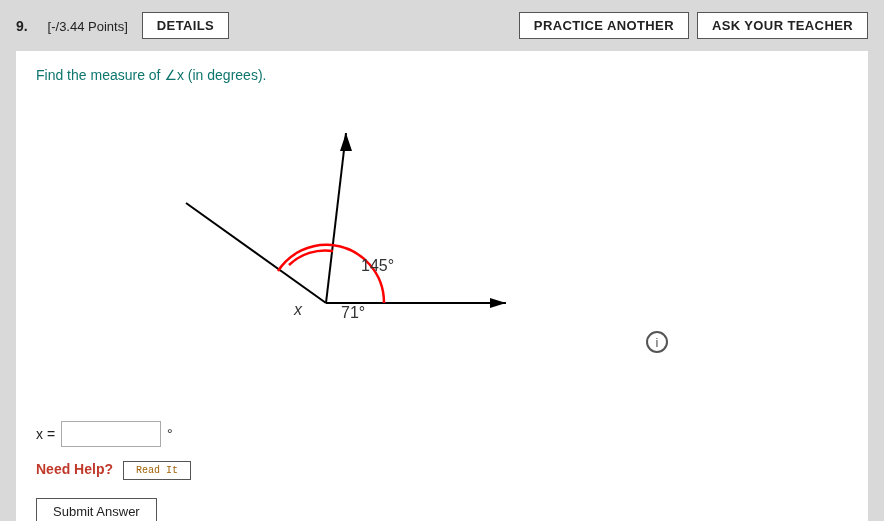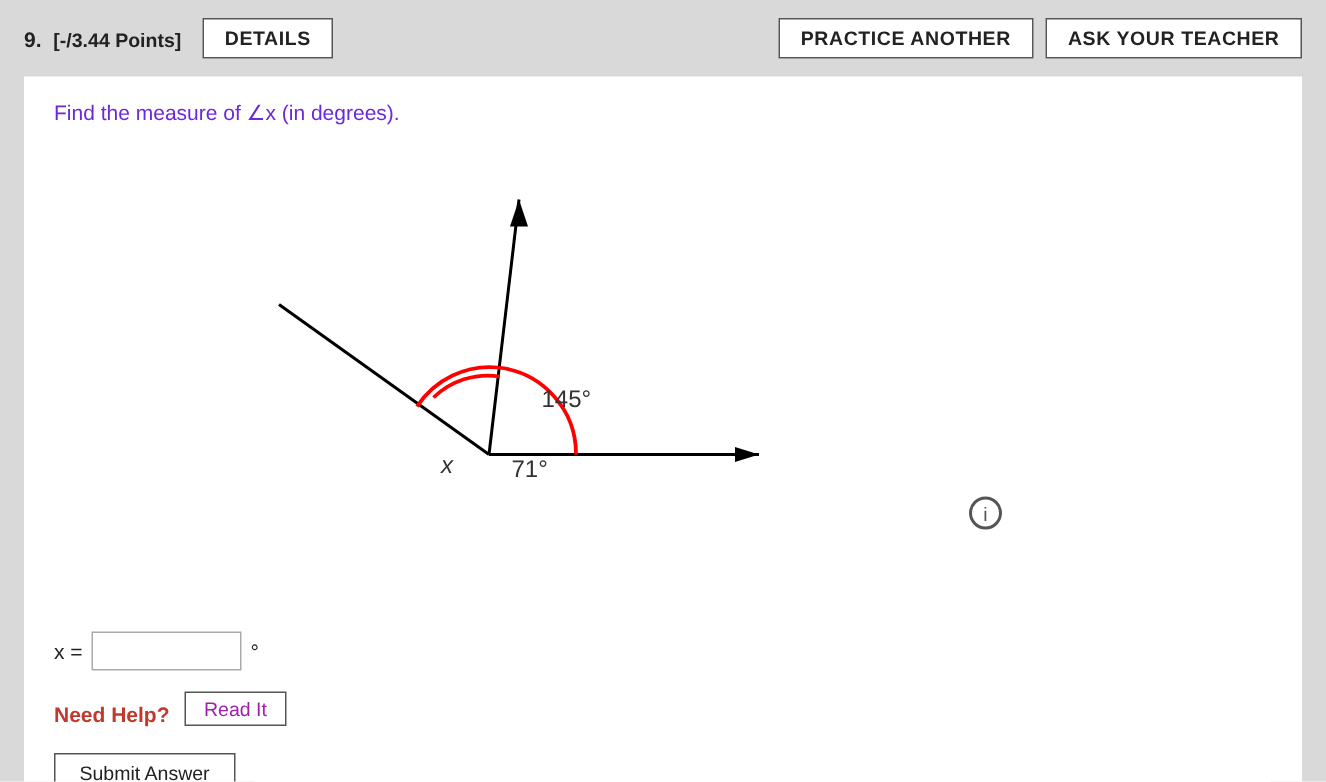--- a/index.html
+++ b/index.html
@@ -51,21 +51,21 @@
     .main-content {
       background: white;
       margin: 0 16px 16px 16px;
       flex: 1;
       padding: 16px 20px;
       position: relative;
     }
 
     .problem-text {
       font-size: 14px;
-      color: #6d28d9;
+      color: #0f766e;
       margin-bottom: 10px;
     }
 
     .diagram-area {
       position: relative;
       width: 100%;
       height: 320px;
     }
 
     svg.diagram {
@@ -95,38 +95,39 @@
       outline: none;
     }
 
     .degree-sign {
       font-size: 14px;
       color: #222;
     }
 
     .need-help-row {
       display: flex;
-      align-items: flex-end;
+      align-items: flex-start;
       gap: 10px;
       margin-top: 14px;
     }
 
     .need-help-label {
       font-size: 14px;
       color: #c0392b;
       font-weight: bold;
     }
 
     .btn-read {
       border: 1px solid #555;
       background: white;
       padding: 3px 12px;
-      font-size: 13px;
-      cursor: pointer;
-      color: #a21caf;
+      font-size: 10px;
+      cursor: pointer;
+      color: #a16207;
+      font-family: Liberation Mono, monospace;
     }
 
     .submit-row {
       margin-top: 18px;
     }
 
     .btn-submit {
       border: 1px solid #555;
       background: white;
       padding: 5px 16px;
@@ -151,21 +152,21 @@
       cursor: pointer;
       background: white;
     }
   </style>
 </head>
 <body>
 
 <div class="top-bar">
   <span class="question-num">
     <span>9.</span>
-    <span style="font-weight:bold; font-size:13px; margin-left:4px;">[-/3.44 Points]</span>
+    <span style="font-weight:normal; font-size:13px; margin-left:16px;">[-/3.44 Points]</span>
   </span>
   <button class="btn-outline">DETAILS</button>
   <div class="spacer"></div>
   <div class="right-btns">
     <button class="btn-outline">PRACTICE ANOTHER</button>
     <button class="btn-outline">ASK YOUR TEACHER</button>
   </div>
 </div>
 
 <div class="main-content">

